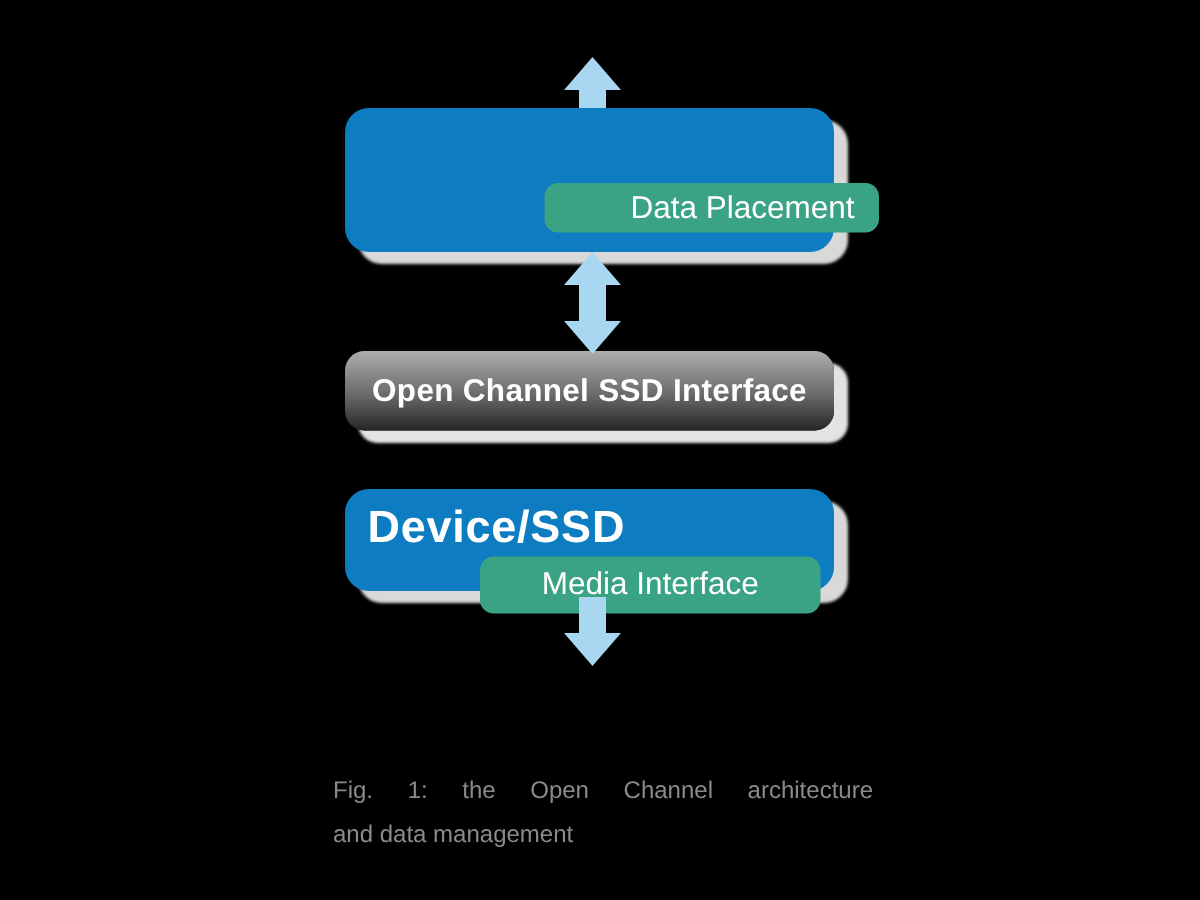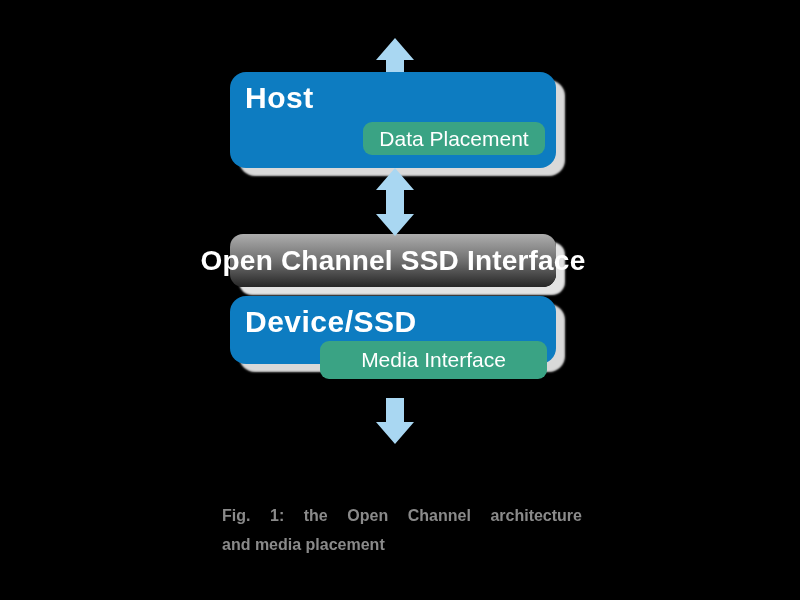--- a/index.html
+++ b/index.html
@@ -26,21 +26,21 @@
     width: 326px;
     box-sizing: border-box;
     z-index: 2;
   }
   .box-blue {
     background: var(--box-blue, #0d7cc1);
     border-radius: 16px;
     box-shadow: 9px 8px 2px var(--shadow-light, #d9d9d9);
   }
   .box-host { top: 72px; height: 96px; }
-  .box-device { top: 296px; height: 68px; }
+  .box-device { top: 326px; height: 68px; }
   .box-title {
     position: absolute;
     left: 15px;
     top: 9px;
     color: var(--text-white, #fff);
     font-size: 30px;
     font-weight: bold;
     letter-spacing: 0.5px;
     white-space: nowrap;
   }
@@ -49,48 +49,48 @@
     background: var(--badge-green, #3aa384);
     border-radius: 9px;
     color: var(--text-white, #fff);
     font-size: 21px;
     font-weight: normal;
     display: flex;
     align-items: center;
     justify-content: center;
     white-space: nowrap;
   }
-  .badge-host { left: 133px; top: 50px; width: 182px; height: 33px; }
+  .badge-host { left: 133px; top: 50px; width: 182px; height: 33px; padding-left: 41px; }
   .badge-device { left: 90px; top: 45px; width: 227px; height: 38px; }
   .box-interface {
     top: 234px;
     height: 53px;
     border-radius: 13px;
     background: linear-gradient(to bottom, var(--gray-top, #adadad) 0%, #6a6a6a 55%, var(--gray-bottom, #262626) 100%);
     box-shadow: 9px 8px 2px var(--shadow-lighter, #e3e3e3);
     display: flex;
     align-items: center;
     justify-content: center;
   }
   .interface-label {
     color: var(--text-white, #fff);
-    font-size: 28px;
+    font-size: 21px;
     font-weight: bold;
     letter-spacing: 0.2px;
     white-space: nowrap;
     text-align: center;
   }
   .caption {
     position: absolute;
     left: 222px;
-    top: 501px;
+    top: 513px;
     width: 360px;
     color: var(--caption-gray, #8a8a8a);
     font-size: 16px;
-    font-weight: 700;
+    font-weight: 400;
     line-height: 29px;
     z-index: 2;
   }
   .caption .just {
     text-align: justify;
     text-align-last: justify;
   }
   .caption .last {
     text-align: left;
   }
@@ -98,21 +98,20 @@
 </head>
 <body>
 
 <div class="stage">
 
   <svg class="arrow" style="left:375px; top:38px;" width="40" height="34" viewBox="0 0 40 34">
     <polygon points="20,0 39,22 29,22 29,34 11,34 11,22 1,22" fill="#a9d7f2"></polygon>
   </svg>
 
   <div class="box box-blue box-host">
-    <div class="box-title">Host</div>
     <div class="badge badge-host">
       <span>Data Placement</span>
     </div>
   </div>
 
   <svg class="arrow" style="left:375px; top:168px;" width="40" height="68" viewBox="0 0 40 68">
     <polygon points="20,0 39,22 29,22 29,46 39,46 20,68 1,46 11,46 11,22 1,22" fill="#a9d7f2"></polygon>
   </svg>
 
   <div class="box box-interface">
@@ -125,16 +124,16 @@
       <span>Media Interface</span>
     </div>
   </div>
 
   <svg class="arrow" style="left:375px; top:398px;" width="40" height="46" viewBox="0 0 40 46">
     <polygon points="11,0 29,0 29,24 39,24 20,46 1,24 11,24" fill="#a9d7f2"></polygon>
   </svg>
 
   <div class="caption">
     <div class="just">Fig. 1: the Open Channel architecture</div>
-    <div class="last">and media placement</div>
+    <div class="last">and data management</div>
   </div>
 
 </div>
 
 </body></html>

